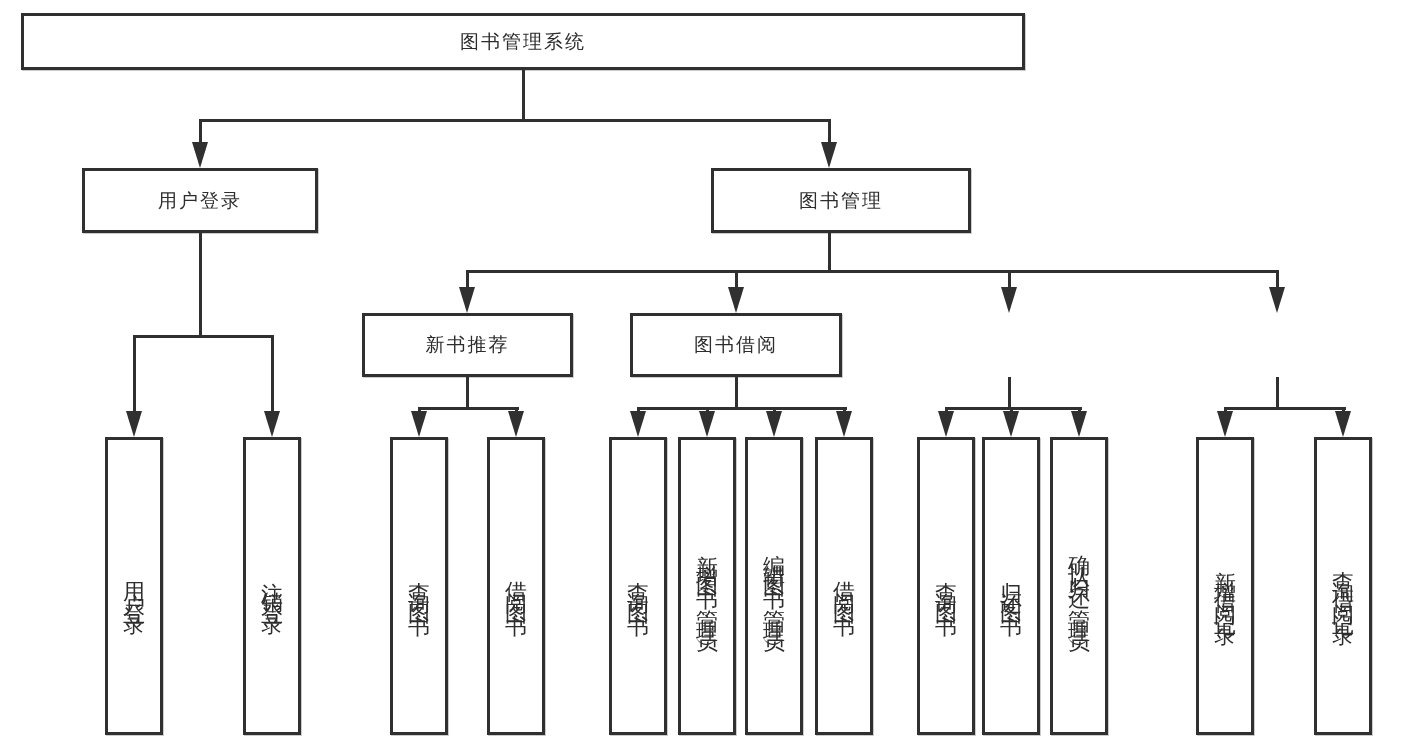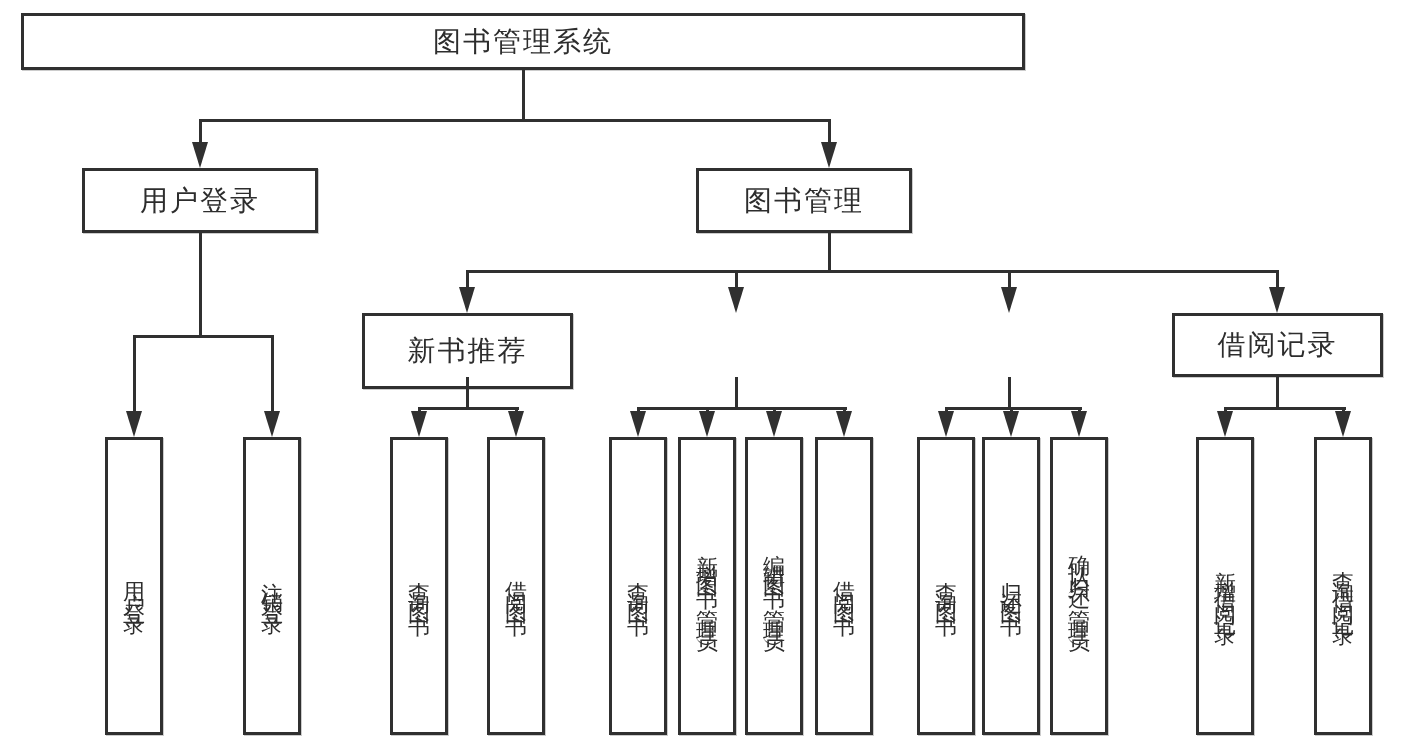--- a/index.html
+++ b/index.html
@@ -6,21 +6,21 @@
   .canvas{
     position:relative;width:1405px;height:747px;background:#ffffff;
     overflow:hidden;font-family:"Liberation Sans",sans-serif;
   }
   .box{
     position:absolute;background:#ffffff;border:3px solid #303030;
     box-sizing:border-box;display:flex;align-items:center;justify-content:center;
     box-shadow:1px 1px 0 rgba(110,110,110,0.35);
   }
   .hlabel{
-    font-size:28px;color:#2d2d2d;letter-spacing:2px;white-space:nowrap;
+    font-size:19px;color:#2d2d2d;letter-spacing:2px;white-space:nowrap;
   }
   .vlabel{
     writing-mode:vertical-rl;text-orientation:mixed;
     font-size:22px;letter-spacing:11px;line-height:1;color:#2d2d2d;
   }
   .line{position:absolute;background:#303030;}
   .arrow{
     position:absolute;width:0;height:0;
     border-left:8px solid transparent;border-right:8px solid transparent;
     border-top:26px solid #303030;
@@ -35,29 +35,29 @@
 
 <div class="canvas">
 
   <div class="box" style="left:21px;top:13px;width:1004px;height:57px">
     <span class="hlabel">图书管理系统</span>
   </div>
 
   <div class="box" style="left:82px;top:168px;width:236px;height:65px">
     <span class="hlabel">用户登录</span>
   </div>
-  <div class="box" style="left:696px;top:168px;width:216px;height:65px">
+  <div class="box" style="left:711px;top:168px;width:260px;height:65px">
     <span class="hlabel">图书管理</span>
   </div>
 
-  <div class="box" style="left:362px;top:313px;width:211px;height:76px">
+  <div class="box" style="left:362px;top:313px;width:211px;height:64px">
     <span class="hlabel">新书推荐</span>
   </div>
-  <div class="box" style="left:1172px;top:313px;width:211px;height:64px">
-    <span class="hlabel">借阅记录</span>
+  <div class="box" style="left:630px;top:313px;width:212px;height:64px">
+    <span class="hlabel">图书借阅</span>
   </div>
 
   <div class="box" style="left:105px;top:437px;width:58px;height:298px">
     <span class="vlabel">用户登录</span>
   </div>
   <div class="box" style="left:243px;top:437px;width:58px;height:298px">
     <span class="vlabel">注销登录</span>
   </div>
 
   <div class="box" style="left:390px;top:437px;width:58px;height:298px">

